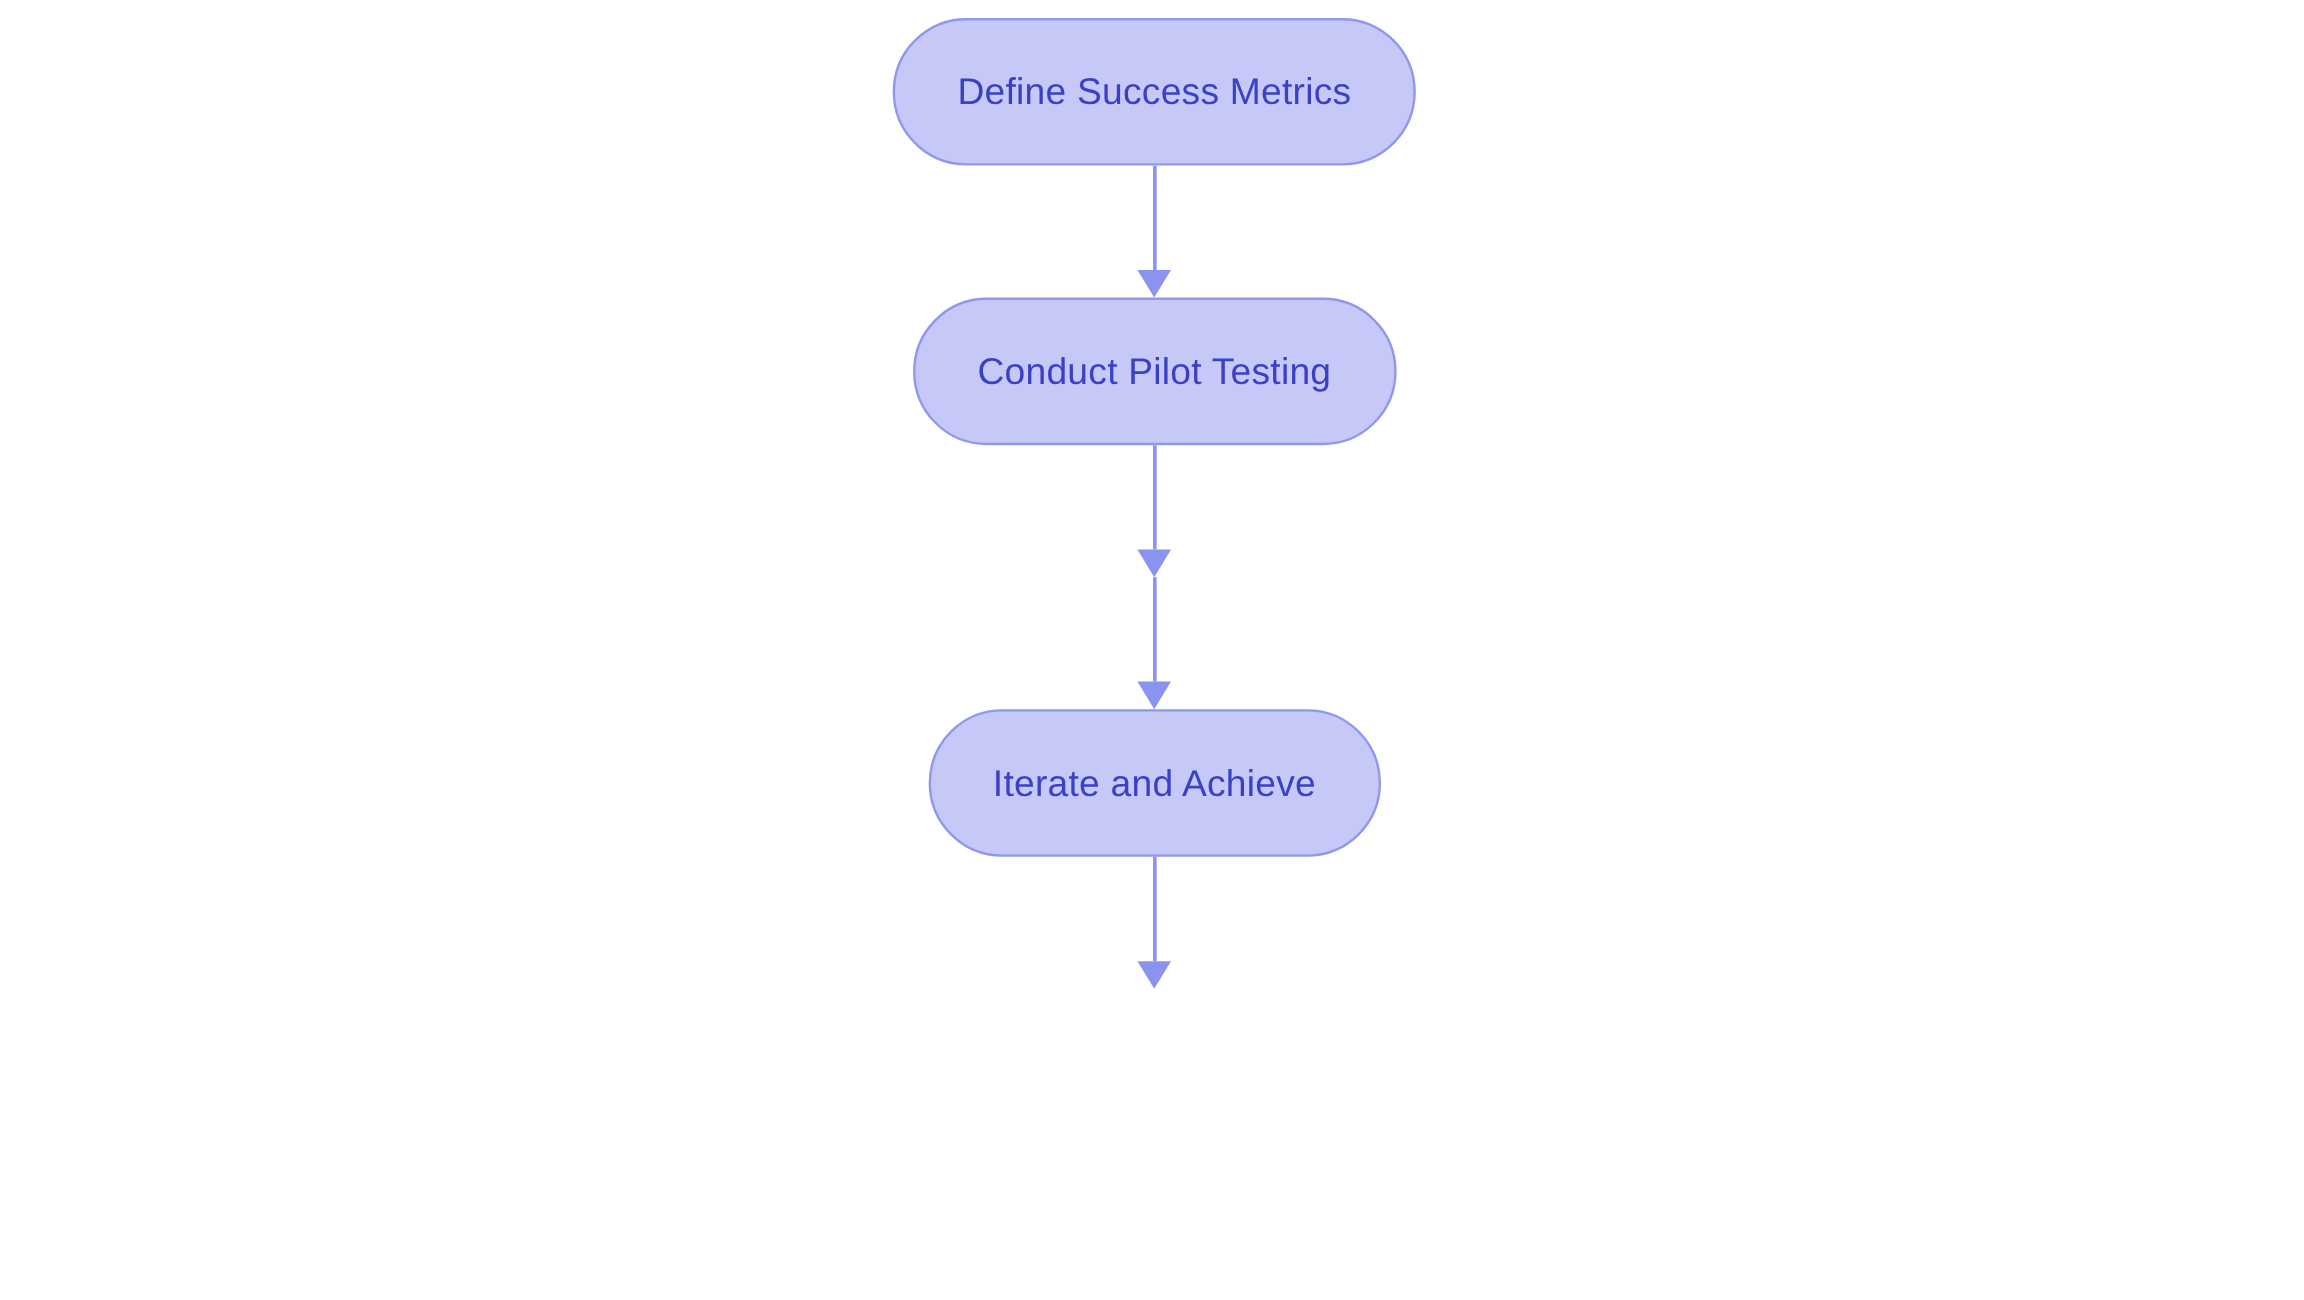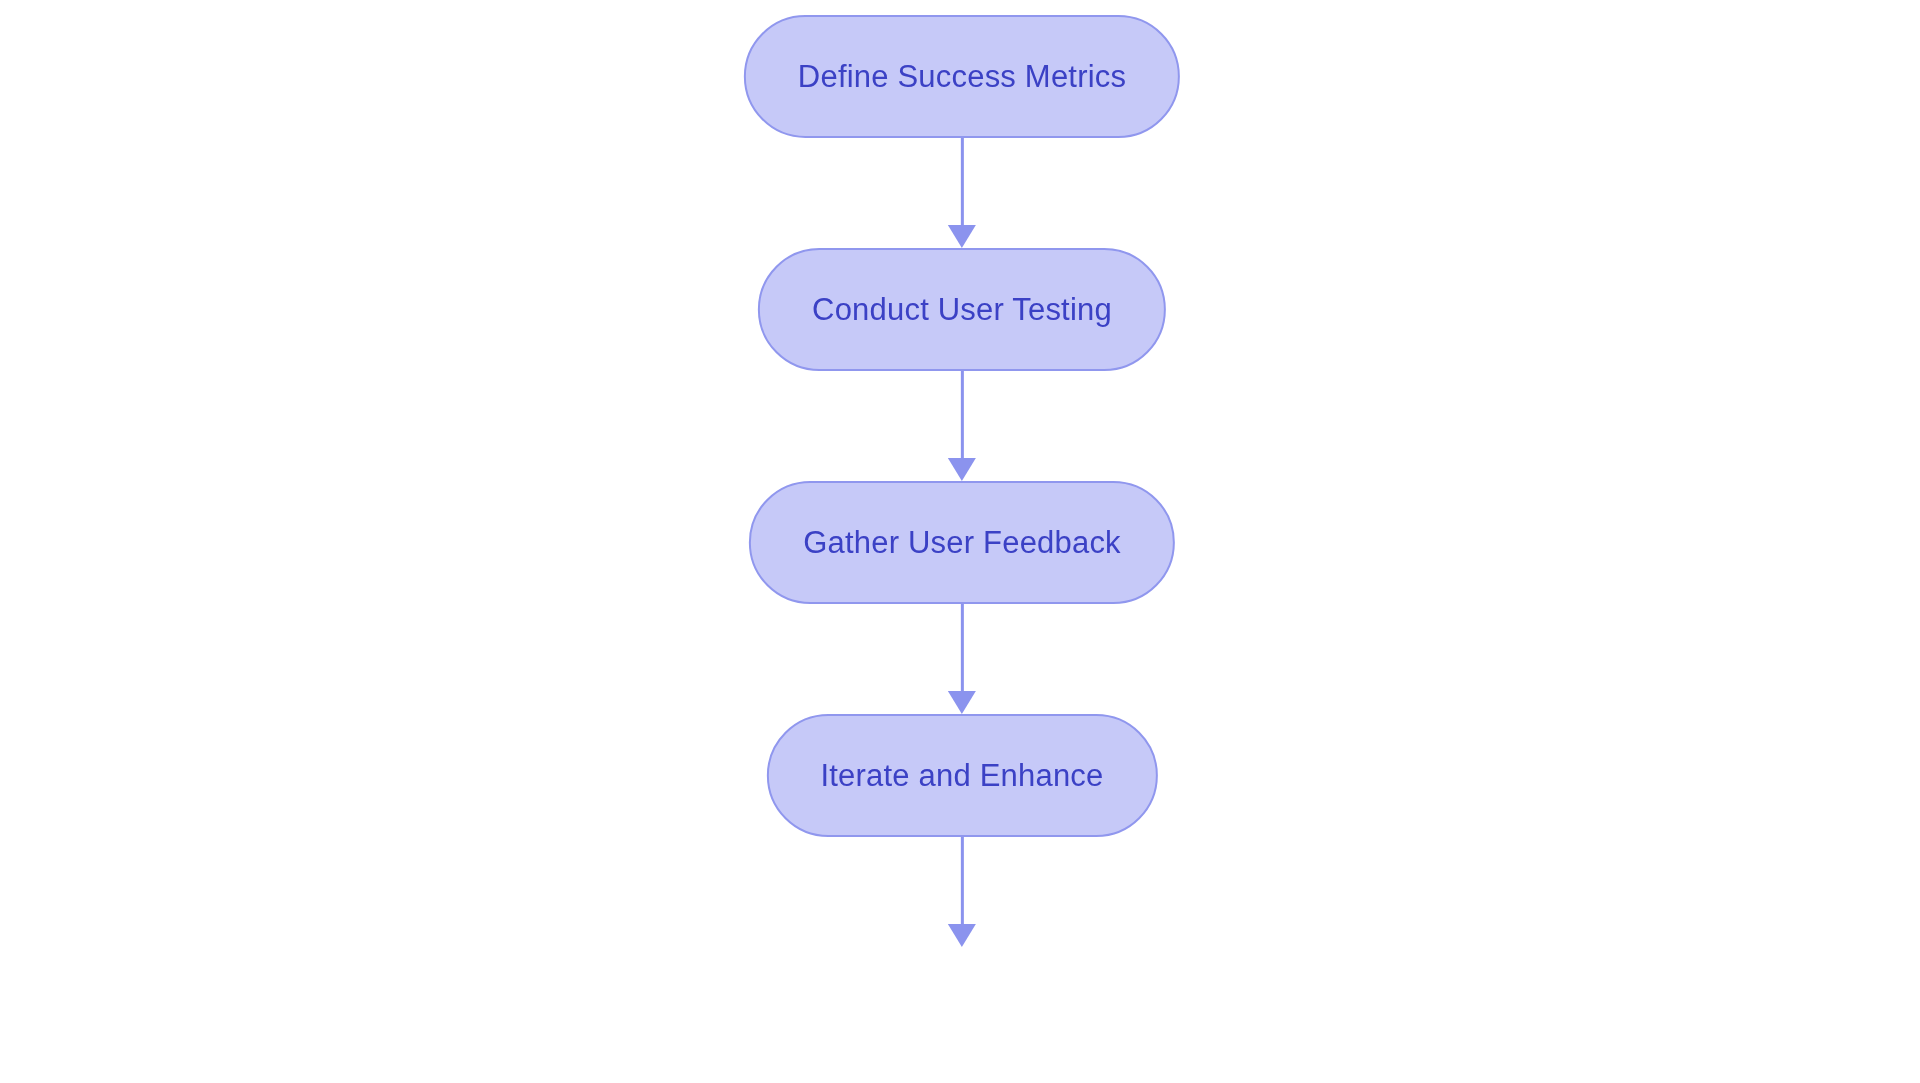--- a/index.html
+++ b/index.html
@@ -81,39 +81,36 @@
     <div class="node">
       <span>Define Success Metrics</span>
     </div>
 
     <div class="edge">
       <div class="edge-line"></div>
       <div class="edge-head"></div>
     </div>
 
     <div class="node">
-      <span>Conduct User Testing</span>
+      <span>Conduct Pilot Testing</span>
     </div>
 
     <div class="edge">
       <div class="edge-line"></div>
       <div class="edge-head"></div>
     </div>
 
-    <div class="node">
-      <span>Gather User Feedback</span>
-    </div>
 
     <div class="edge">
       <div class="edge-line"></div>
       <div class="edge-head"></div>
     </div>
 
     <div class="node">
-      <span>Iterate and Enhance</span>
+      <span>Iterate and Achieve</span>
     </div>
 
     <div class="edge">
       <div class="edge-line"></div>
       <div class="edge-head"></div>
     </div>
 
 
   </div>
 </div>

